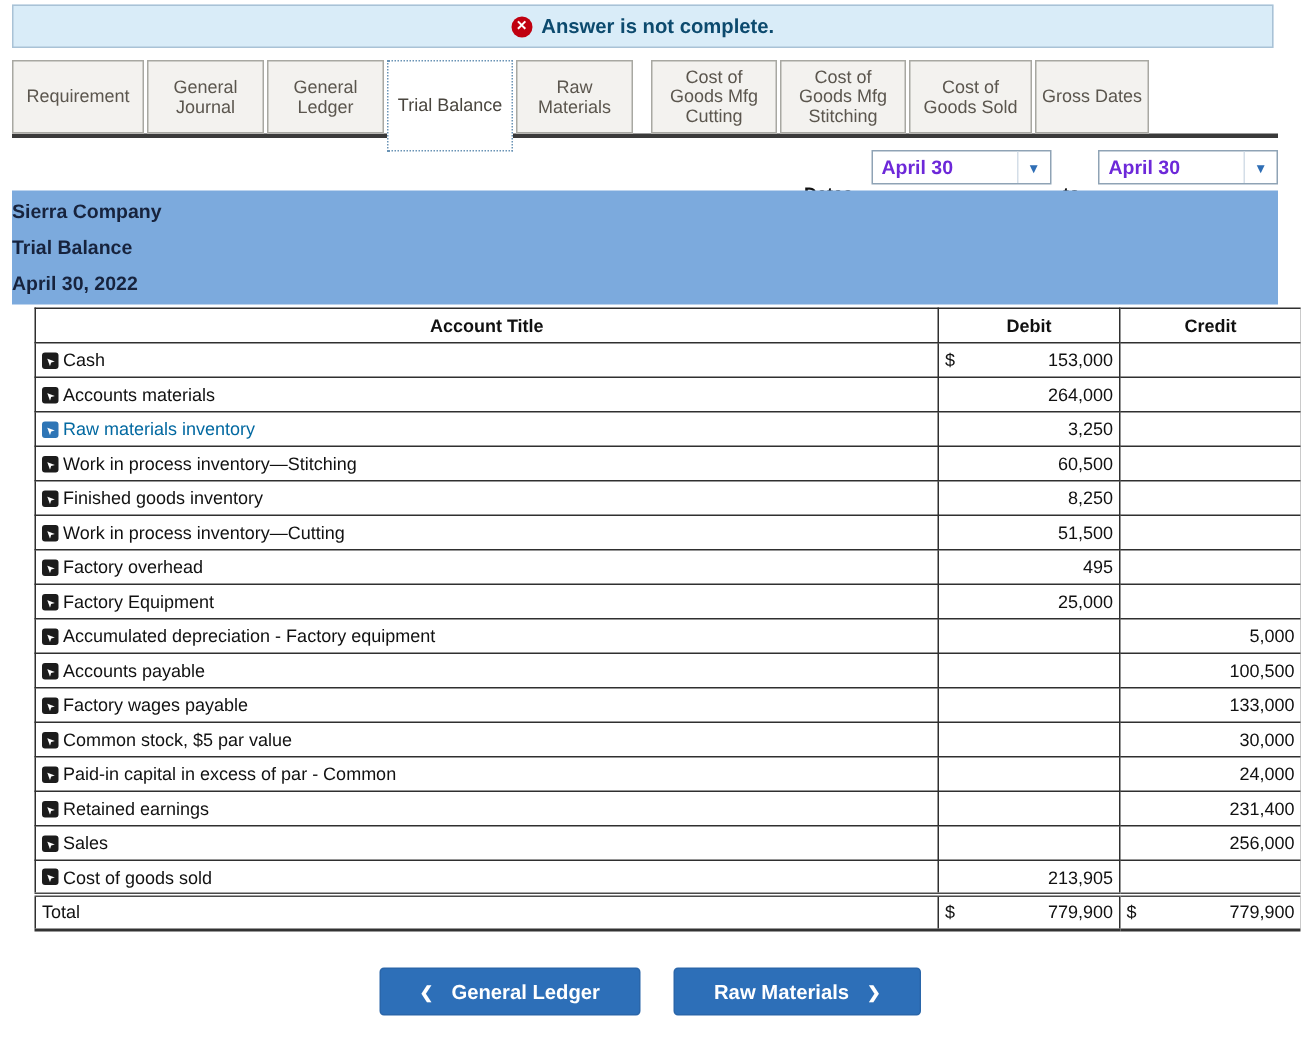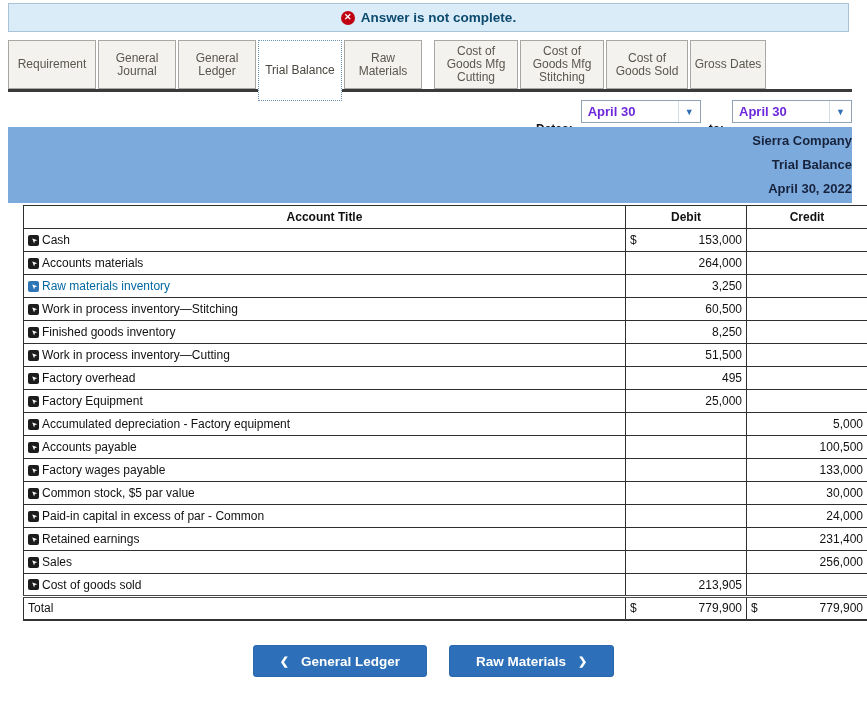--- a/index.html
+++ b/index.html
@@ -52,21 +52,21 @@
   .select .txt { font-weight:bold; font-size:13px; color:#6d28d9; padding-left:6px; }
   .select .caret {
     width:22px; height:100%; display:flex; align-items:center; justify-content:center;
     color:#2f6eb5; font-size:9px; border-left:1px solid #d4dee8;
   }
 
   
   .report-header {
     position:absolute; left:8px; top:127px; width:844px; height:76px;
     background:#7caadd; display:flex; flex-direction:column;
-    align-items:flex-end; justify-content:center;
+    align-items:flex-start; justify-content:center;
   }
   .report-header div { font-weight:bold; font-size:13px; color:#17233d; line-height:24px; }
 
   
   table.tb {
     position:absolute; left:23px; top:205px; width:844px;
     border-collapse:collapse; table-layout:fixed;
   }
   table.tb th, table.tb td {
     border:1px solid #2f2f2f; font-size:12px; color:#111;

